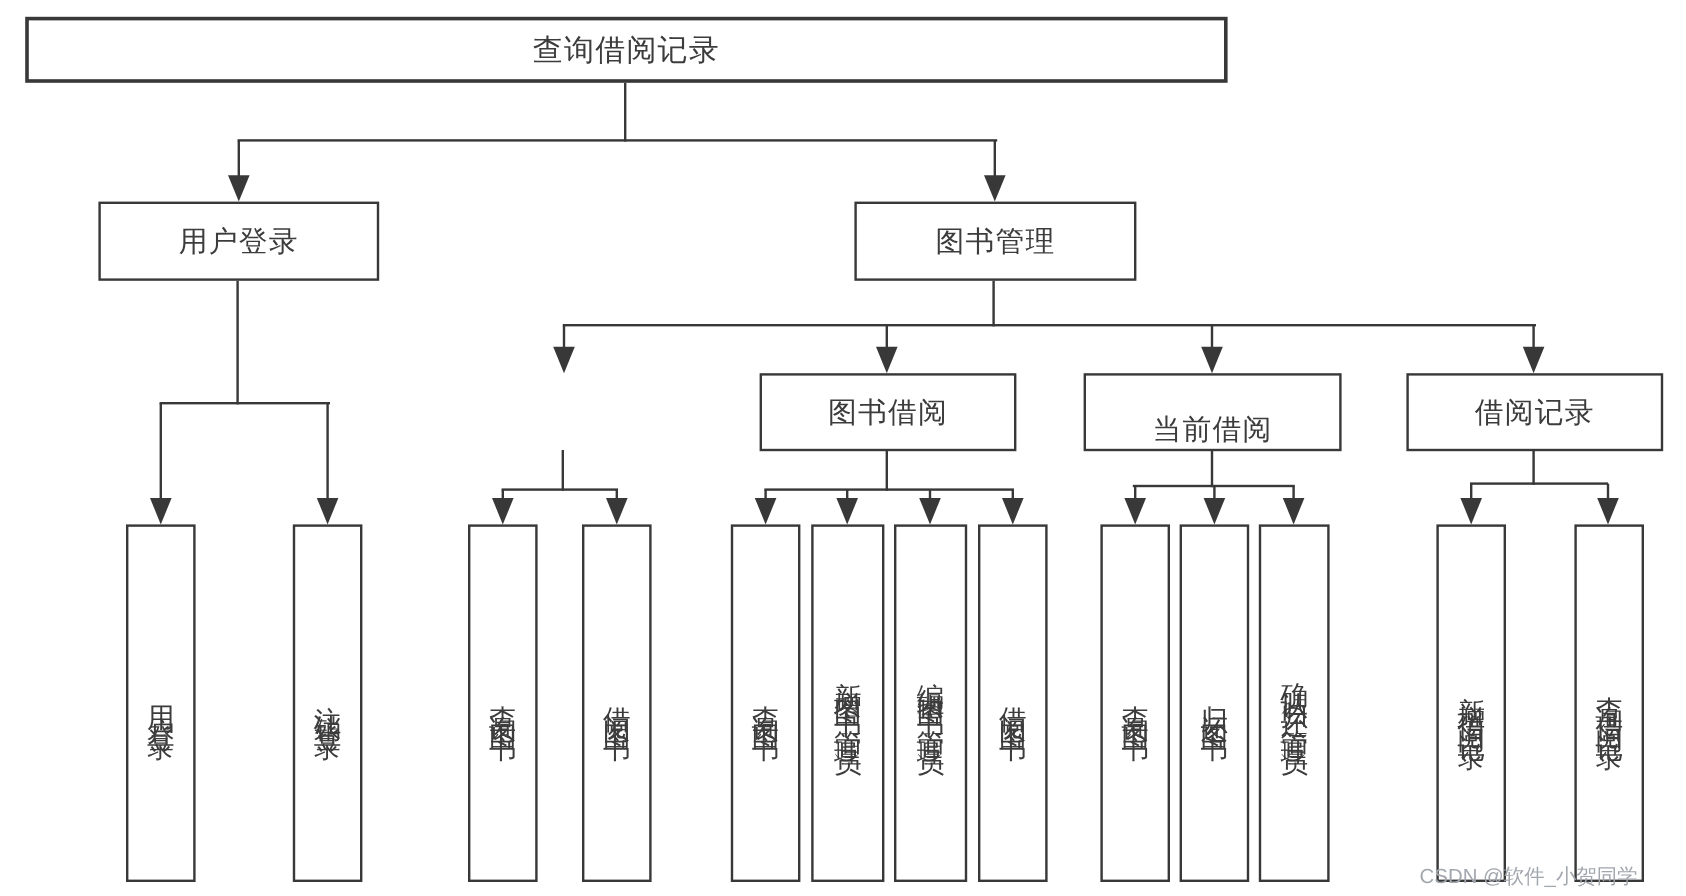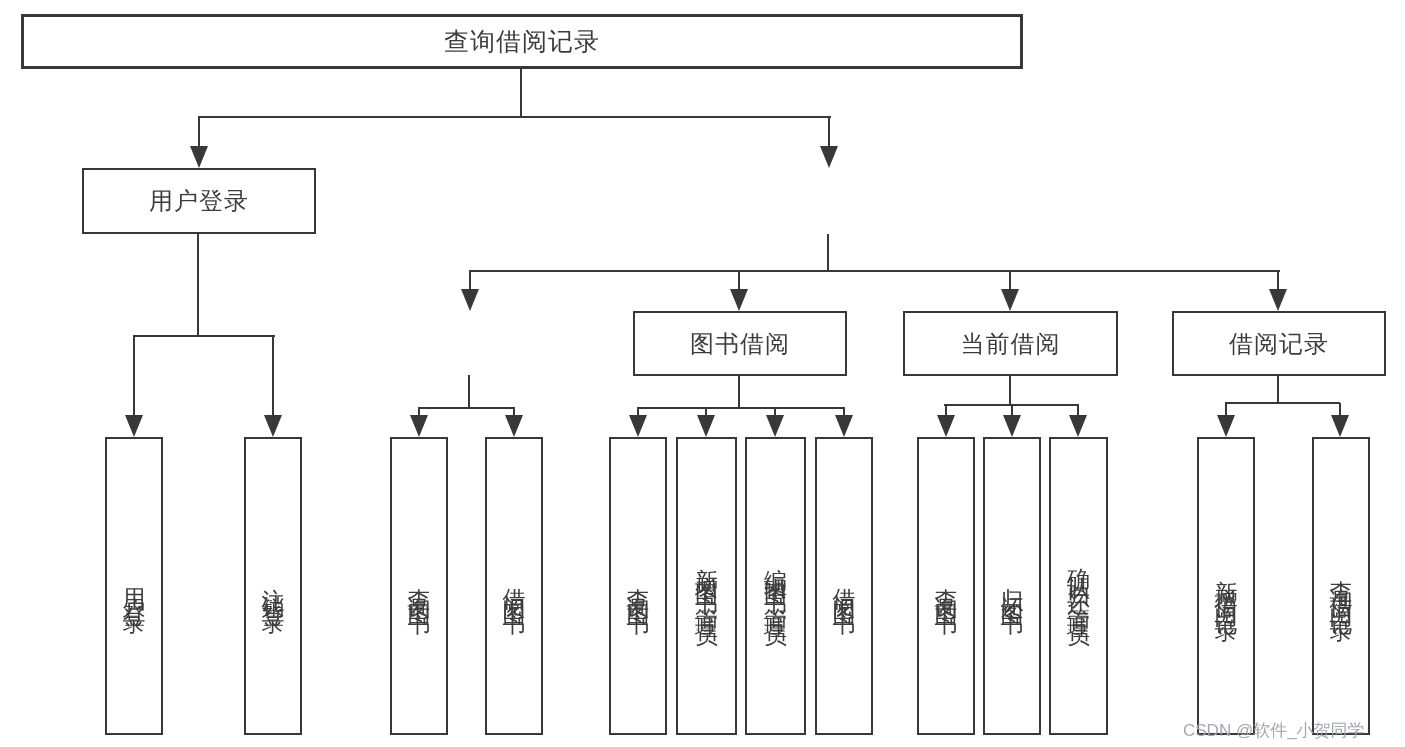--- a/index.html
+++ b/index.html
@@ -31,21 +31,21 @@
     letter-spacing:1px;
     color:var(--text);
     white-space:nowrap;
   }
   #b-root{left:21px;top:14px;width:1002px;height:55px;border-width:3px;}
   #b-root span{font-size:25px;}
   #b-user{left:82px;top:168px;width:234px;height:66px;}
   #b-mgmt{left:712px;top:168px;width:235px;height:66px;}
   #b-new{left:362px;top:311px;width:215px;height:65px;}
   #b-borrow{left:633px;top:311px;width:214px;height:65px;}
-  #b-current{left:903px;top:311px;width:215px;height:65px;}
+  #b-current{left:903px;top:311px;width:215px;height:65px;align-items:flex-end;}
   #b-record{left:1172px;top:311px;width:214px;height:65px;}
   .leaf{top:437px;height:298px;width:58px;}
   .leaf .vtext{
     writing-mode:vertical-rl;
     text-orientation:mixed;
     font-size:23px;
     letter-spacing:8px;
     color:var(--text);
     line-height:1;
   }
@@ -84,20 +84,23 @@
 <body>
 
 <div class="stage" id="stage">
 
   <div class="box hbox" id="b-root">
     <span>查询借阅记录</span>
   </div>
 
   <div class="box hbox" id="b-user">
     <span>用户登录</span>
+  </div>
+  <div class="box hbox" id="b-mgmt">
+    <span>图书管理</span>
   </div>
 
   <div class="box hbox" id="b-borrow">
     <span>图书借阅</span>
   </div>
   <div class="box hbox" id="b-current">
     <span>当前借阅</span>
   </div>
   <div class="box hbox" id="b-record">
     <span>借阅记录</span>

